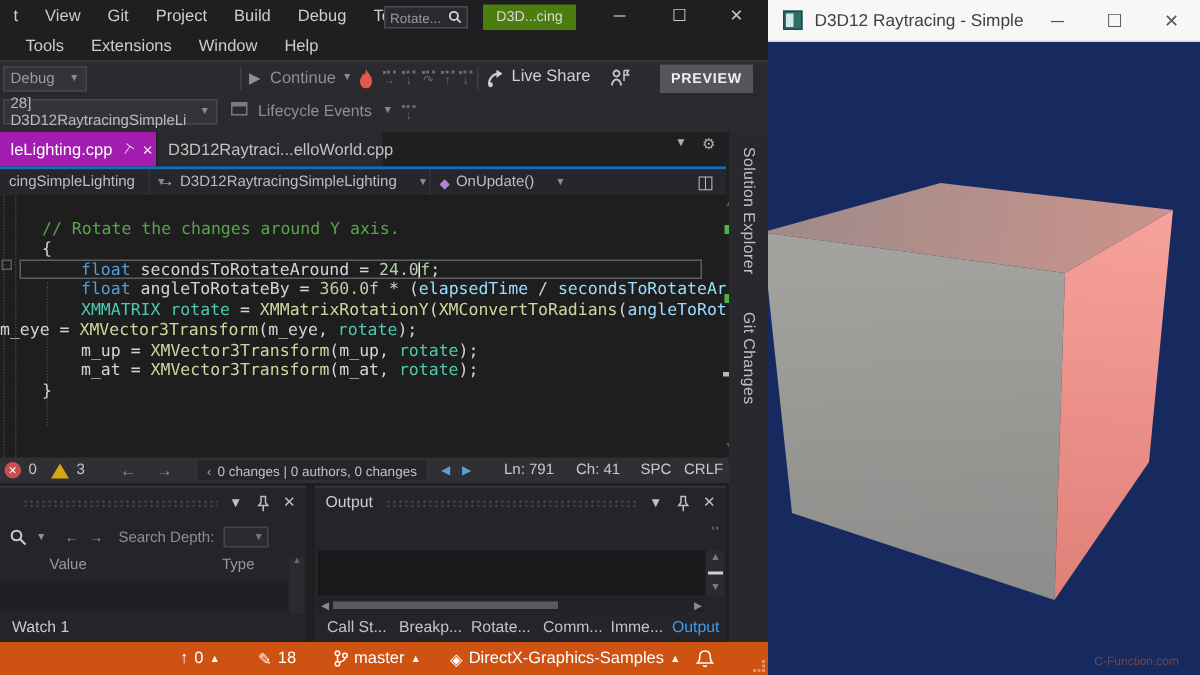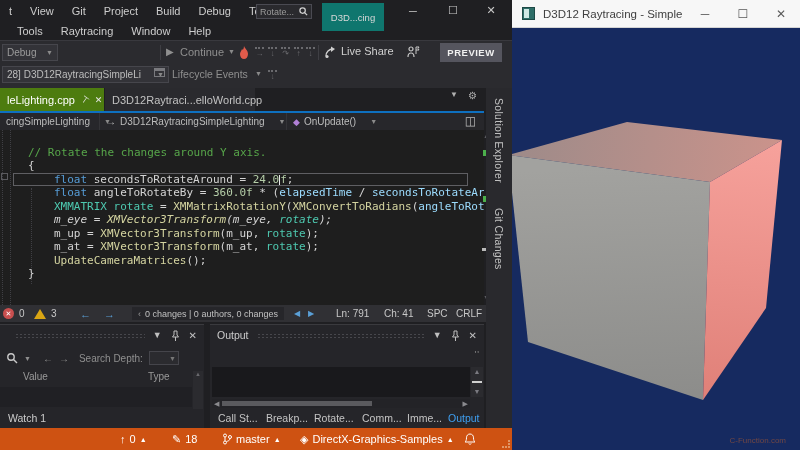--- a/index.html
+++ b/index.html
@@ -12,21 +12,21 @@
   #vs { position:absolute; left:0; top:0; width:512px; height:450px; background:#1f1f22; }
 
   .menurow { display:flex; align-items:center; color:#cdcdcd; font-size:11px; }
   #menu1 { left:0; top:0; height:22px; }
   #menu2 { left:8px; top:22px; height:18px; }
   .menu-item { padding:0 9px; height:100%; display:flex; align-items:center; cursor:default; }
   #searchbox { left:256px; top:4px; width:56px; height:15px; background:#2a2a2e;
                border:1px solid #4a4a52; color:#9a9a9a; font-size:9px;
                display:flex; align-items:center; padding:0 3px; gap:3px; }
   #searchbox .txt { flex:1; }
-  #titlechip { left:322px; top:3px; width:62px; height:28px; background:#0f766e;
+  #titlechip { left:322px; top:3px; width:62px; height:17px; background:#4d7c0f;
                color:#d8d8d8; font-size:9.5px; display:flex; align-items:center; justify-content:center; }
   .wbtn { top:0; width:30px; height:21px; display:flex; align-items:center; justify-content:center;
           color:#c8c8c8; font-size:11px; }
 
   #toolbar1 { left:0; top:40px; width:512px; height:23px; background:#2b2b2f; border-top:1px solid #39393e; }
   #toolbar2 { left:0; top:63px; width:512px; height:25px; background:#2b2b2f; }
   .ddl { position:absolute; top:3px; height:17px; background:#333338; border:1px solid #46464c;
          color:#9c9c9c; font-size:10px; display:flex; align-items:center; padding:0 4px; }
   .ddl .caret { margin-left:auto; color:#8a8a8a; font-size:7px; padding-left:4px; }
   .tbtxt { color:#8f8f8f; font-size:11px; }
@@ -34,21 +34,21 @@
   .stepicon { position:absolute; top:6px; width:9px; height:10px; border-top:2px dotted #6a6a6e;
               color:#6a6a6e; font-size:8px; text-align:center; line-height:9px; }
   #previewbtn { left:440px; top:2px; width:62px; height:19px; background:#55555e; color:#f0f0f0;
                 font-size:9.5px; font-weight:bold; display:flex; align-items:center; justify-content:center;
                 letter-spacing:.5px; border:none; }
 
   
   #tabbar { left:0; top:88px; width:484px; height:23px; background:#1f1f22; }
   .etab { position:absolute; top:0; height:23px; display:flex; align-items:center;
           font-size:11px; padding:0 7px; gap:6px; }
-  .etab.active { background:#4d7c0f; color:#fff; }
+  .etab.active { background:#a21caf; color:#fff; }
   .etab.inactive { background:#2a2a2e; color:#c2c2c2; }
   .tabico { font-size:9px; color:#e8e8e8; }
   #tab-accent { left:0; top:111px; width:484px; height:2px; background:#0e70c0; }
   #tabbar-extra { left:450px; top:2px; color:#b0b0b0; font-size:10px; display:flex; gap:10px; }
 
   
   #breadcrumb { left:0; top:113px; width:484px; height:17px; background:#27272b;
                 display:flex; align-items:center; color:#bdbdbd; font-size:10px; }
   .bseg { display:flex; align-items:center; gap:4px; padding:0 6px; height:100%;
           border-right:1px solid #343438; }
@@ -168,21 +168,21 @@
           <line x1="6.2" y1="6.2" x2="9" y2="9" stroke="#d0d0d0" stroke-width="1.4"></line>
         </svg>
     </div>
     <div id="titlechip" class="abs">D3D...cing</div>
     <div class="abs wbtn" style="left:398px">─</div>
     <div class="abs wbtn" style="left:438px">☐</div>
     <div class="abs wbtn" style="left:476px">✕</div>
 
     <div id="menu2" class="abs menurow">
       <div class="menu-item">Tools</div>
-      <div class="menu-item">Raytracing</div>
+      <div class="menu-item">Extensions</div>
       <div class="menu-item">Window</div>
       <div class="menu-item">Help</div>
     </div>
 
     <div id="toolbar1" class="abs">
       <div class="ddl" style="left:2px;width:56px">
         <span>Debug</span>
           <span class="caret">▼</span>
       </div>
       <div class="sep" style="left:160px"></div>
@@ -206,21 +206,21 @@
       <div class="abs" style="left:341px;top:4px;color:#d0d0d0;font-size:11px">Live Share</div>
       <svg class="abs mini-svg" style="left:406px;top:4px" width="14" height="14" viewBox="0 0 14 14">
           <circle cx="5" cy="4" r="2" fill="none" stroke="#c8c8c8" stroke-width="1.2"></circle>
           <path d="M2 12c0-2.5 1.5-4 3-4s3 1.5 3 4" fill="none" stroke="#c8c8c8" stroke-width="1.2"></path>
           <path d="M10 2v7M10 2h3l-1 1.5 1 1.5h-3" fill="none" stroke="#c8c8c8" stroke-width="1"></path>
         </svg>
       <button id="previewbtn" class="abs">PREVIEW</button>
     </div>
 
     <div id="toolbar2" class="abs">
-      <div class="ddl" style="left:2px;width:167px;color:#bdbdbd">
+      <div class="ddl" style="left:2px;width:143px;color:#bdbdbd">
         <span>28] D3D12RaytracingSimpleLi</span>
           <span class="caret">▼</span>
       </div>
       <div class="abs" style="left:154px;top:5px;width:11px;height:9px;border:1px solid #7a7a7e;border-top:3px solid #7a7a7e"></div>
       <div class="abs tbtxt" style="left:172px;top:5px;font-size:10.5px">Lifecycle Events</div>
       <div class="abs" style="left:255px;top:7px;color:#8a8a8a;font-size:7px">▼</div>
       <div class="stepicon" style="left:268px;top:7px">↓</div>
     </div>
 
     <div id="tabbar" class="abs">
@@ -261,24 +261,23 @@
       <div class="iguide" style="left:2px;top:0;height:175px"></div>
       <div class="iguide" style="left:10px;top:0;height:175px"></div>
       <div class="iguide" style="left:31px;top:58px;height:96px"></div>
       <div id="code-lines" style="position:relative;padding-top:2px">
           <div class="cl" style="padding-left: 0px;"></div>
           <div class="cl" style="padding-left: 28px;"><span class="s-c">// Rotate the changes around Y axis.</span></div>
           <div class="cl" style="padding-left: 28px;"><span class="s-p">{</span></div>
           <div class="cl cur" style="padding-left: 54px;"><span class="s-k">float</span><span class="s-p"> secondsToRotateAround = </span><span class="s-n">24.0</span><span class="caret-i"></span><span class="s-n">f</span><span class="s-p">;</span></div>
           <div class="cl" style="padding-left: 54px;"><span class="s-k">float</span><span class="s-p"> angleToRotateBy = </span><span class="s-n">360.0f</span><span class="s-p"> * (</span><span class="s-v">elapsedTime</span><span class="s-p"> / </span><span class="s-v">secondsToRotateAround</span></div>
           <div class="cl" style="padding-left: 54px;"><span class="s-t">XMMATRIX</span><span class="s-p"> </span><span class="s-t">rotate</span><span class="s-p"> = </span><span class="s-f">XMMatrixRotationY</span><span class="s-p">(</span><span class="s-f">XMConvertToRadians</span><span class="s-p">(</span><span class="s-v">angleToRotateBy</span></div>
-          <div class="cl" style="padding-left: 54px; font-style: italic;"><span class="s-p">m_eye = </span><span class="s-f">XMVector3Transform</span><span class="s-p">(m_eye, </span><span class="s-t">rotate</span><span class="s-p">);</span></div>
+          <div class="cl" style=""><span class="s-p">m_eye = </span><span class="s-f">XMVector3Transform</span><span class="s-p">(m_eye, </span><span class="s-t">rotate</span><span class="s-p">);</span></div>
           <div class="cl" style="padding-left: 54px;"><span class="s-p">m_up = </span><span class="s-f">XMVector3Transform</span><span class="s-p">(m_up, </span><span class="s-t">rotate</span><span class="s-p">);</span></div>
           <div class="cl" style="padding-left: 54px;"><span class="s-p">m_at = </span><span class="s-f">XMVector3Transform</span><span class="s-p">(m_at, </span><span class="s-t">rotate</span><span class="s-p">);</span></div>
-          <div class="cl" style="padding-left: 54px;"><span class="s-f">UpdateCameraMatrices</span><span class="s-p">();</span></div>
           <div class="cl" style="padding-left: 28px;"><span class="s-p">}</span></div>
         </div>
     </div>
     <div id="outline-box"></div>
 
     <div id="escroll" class="abs">
       <div class="arrow" style="top:2px">▲</div>
       <div class="smark" style="top:20px;height:6px"></div>
       <div class="smark" style="top:66px;height:6px"></div>
       <div id="ethumb"></div>
@@ -326,21 +325,21 @@
           </svg>
         <span style="font-size:7px">▼</span>
         <span style="margin-left:6px">←</span>
         <span>→</span>
         <span style="margin-left:4px">Search Depth:</span>
         <div id="sd-dd">
             <span>▼</span>
           </div>
       </div>
       <div id="watch-cols">
-        <span style="position:absolute;left:23px">Value</span>
+        <span style="position:absolute;left:33px">Value</span>
         <span style="position:absolute;left:148px">Type</span>
       </div>
       <div id="watch-content"></div>
       <div id="watch-scroll">▲</div>
       <div class="ptab active" style="left:0;color:#cccccc">Watch 1</div>
     </div>
 
     <div id="outputpanel" class="panel">
       <div class="ptitle">
         <span>Output</span>

